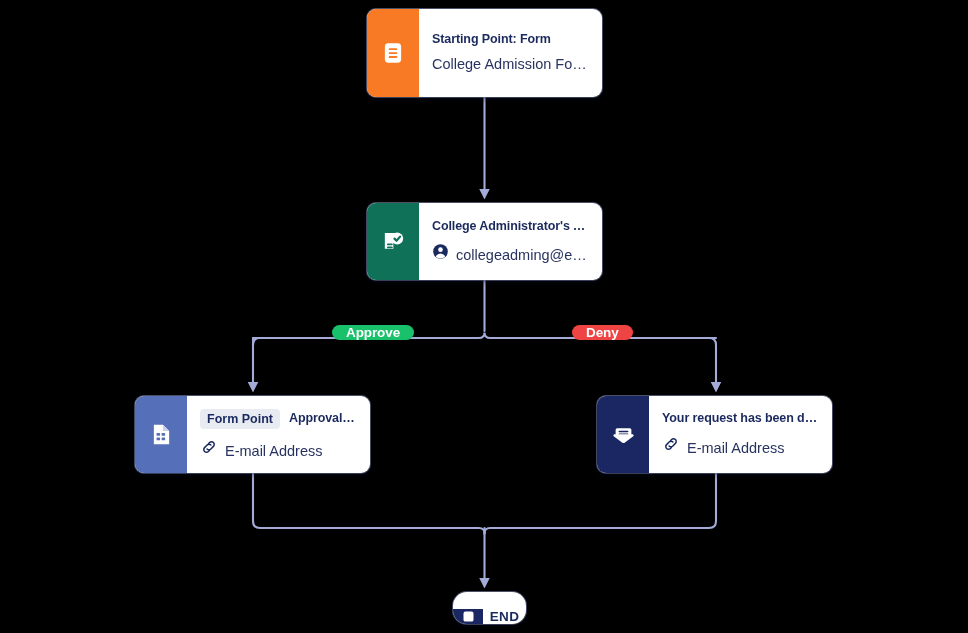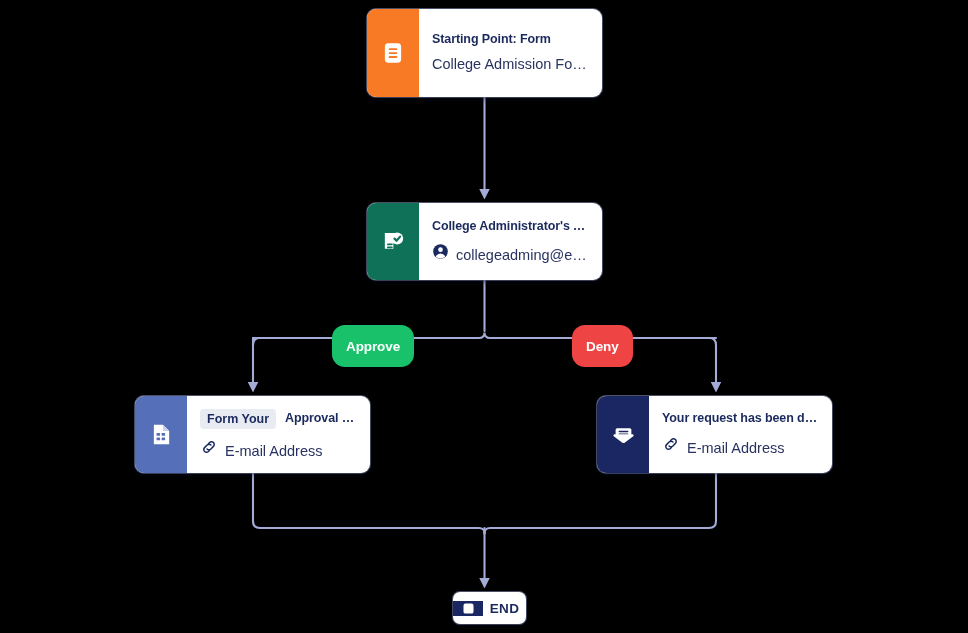--- a/index.html
+++ b/index.html
@@ -118,23 +118,23 @@
   #node-deny-mail   { left: 597px; top: 396px; width: 235px; height: 77px; }
   #node-deny-mail .node-icon { background: #1a2763; }
 
   
   #node-end {
     position: absolute;
     z-index: 3;
     left: 453px; top: 592px;
     width: 73px; height: 32px;
     display: flex;
-    align-items: center;
+    align-items: flex-end;
     background: #ffffff;
-    border-radius: 7px;
+    border-radius: 14px;
     overflow: hidden;
     box-shadow: 0 2px 5px rgba(12,18,48,.45), 0 0 0 1px rgba(150,158,196,.55);
   }
   #node-end .end-icon {
     flex: 0 0 auto;
     width: 30px;
     background: #1a2763;
     display: flex;
     align-items: center;
     justify-content: center;
@@ -150,21 +150,21 @@
     letter-spacing: .3px;
   }
 
   
   .badge {
     position: absolute;
     z-index: 4;
     display: flex;
     align-items: center;
     justify-content: center;
-    height: 42px;
+    height: 15px;
     border-radius: 13px;
     color: #ffffff;
     font-size: 13.5px;
     font-weight: bold;
     letter-spacing: -0.1px;
     padding: 0 14px;
     white-space: nowrap;
   }
   #badge-approve { left: 332px; top: 325px; background: #19c16a; }
   #badge-deny    { left: 572px; top: 325px; background: #ef4444; }
@@ -258,21 +258,21 @@
         <path d="M5.2 3.4h8.1l5.5 5.4v11.8H5.2z" fill="#ffffff"></path>
         <path d="M13.3 3.4l5.5 5.4h-5.5z" fill="#c7d0e8"></path>
         <rect x="7.6" y="10.6" width="3.1" height="2.6" rx="0.6" fill="#5570b8"></rect>
         <rect x="12.1" y="10.6" width="3.1" height="2.6" rx="0.6" fill="#5570b8"></rect>
         <rect x="7.6" y="14.6" width="3.1" height="2.6" rx="0.6" fill="#5570b8"></rect>
         <rect x="12.1" y="14.6" width="3.1" height="2.6" rx="0.6" fill="#5570b8"></rect>
       </svg>
     </div>
     <div class="node-body">
       <div class="title-row">
-        <span class="chip">Form Your</span>
+        <span class="chip">Form Point</span>
         <span class="node-title">Approval Rep...</span>
       </div>
       <div class="node-sub">
         <span style="flex:0 0 auto;">
           <svg width="18" height="18" viewBox="0 0 24 24" aria-hidden="true">
             <path d="M9.4 14.6a3.6 3.6 0 0 0 5.1 0l3.4-3.4a3.6 3.6 0 1 0-5.1-5.1l-1.3 1.3" fill="none" stroke="#1b2a5e" stroke-width="2" stroke-linecap="round"></path>
             <path d="M14.6 9.4a3.6 3.6 0 0 0-5.1 0l-3.4 3.4a3.6 3.6 0 1 0 5.1 5.1l1.3-1.3" fill="none" stroke="#1b2a5e" stroke-width="2" stroke-linecap="round"></path>
           </svg>
         </span>
         <span class="sub-text">E-mail Address</span>

